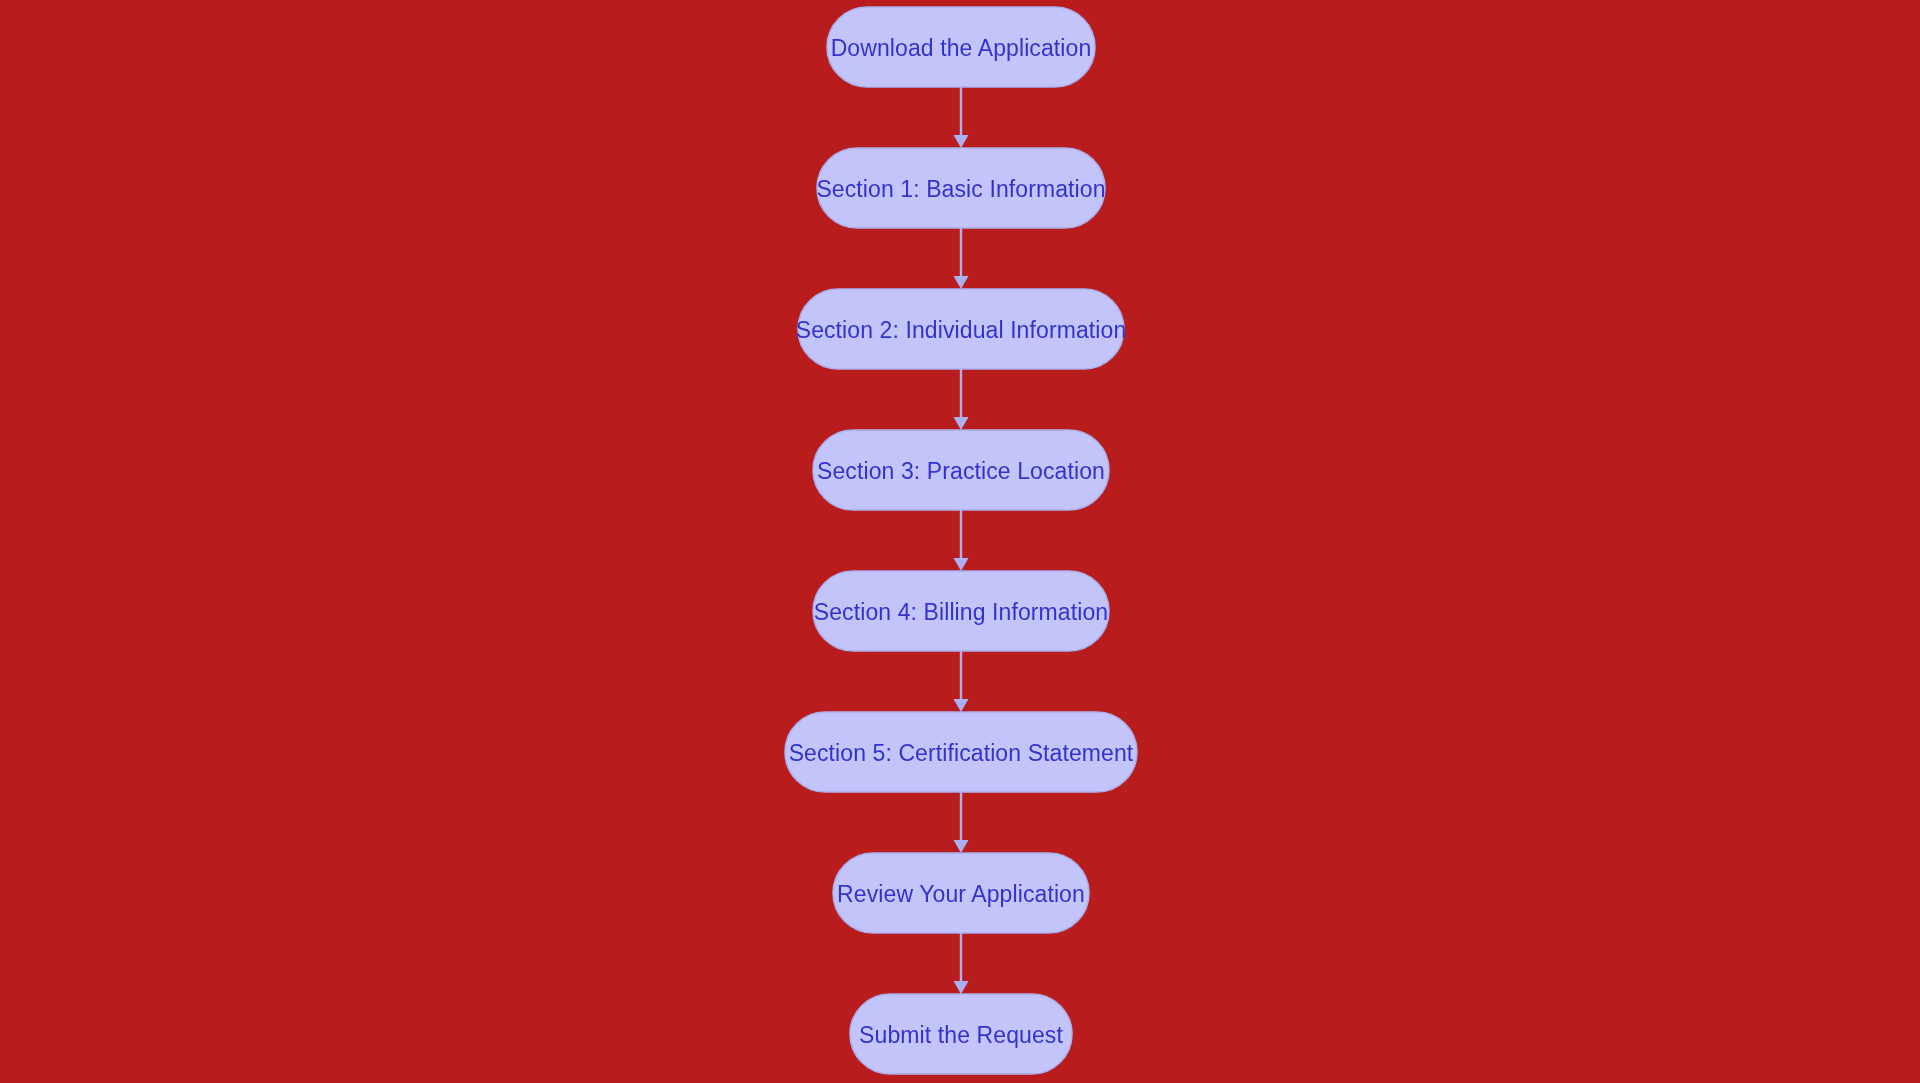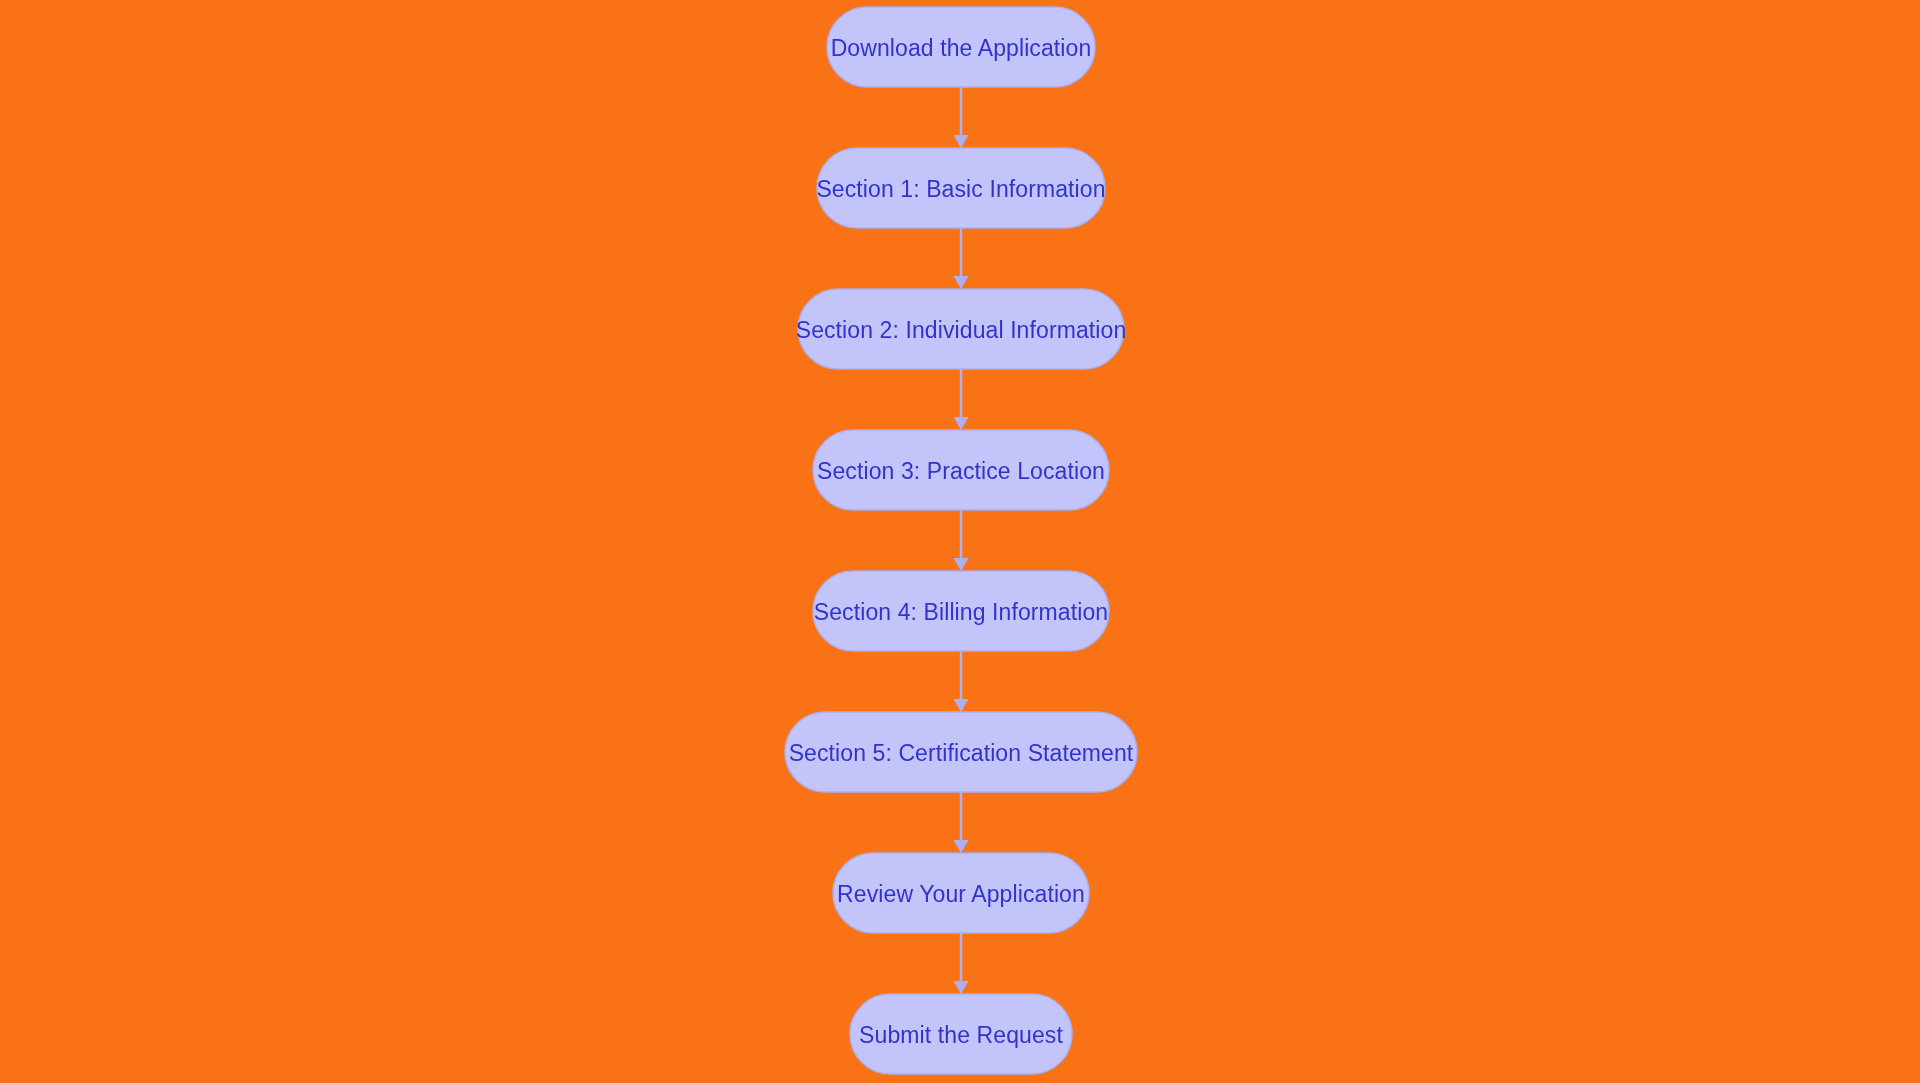--- a/index.html
+++ b/index.html
@@ -8,21 +8,21 @@
     padding: 0;
     background: #ffffff;
   }
   body {
     font-family: "Liberation Sans", "DejaVu Sans", sans-serif;
   }
   #flow-canvas {
     position: relative;
     width: 1920px;
     height: 1083px;
-    background: #f97316;
+    background: #b91c1c;
     overflow: hidden;
   }
   #flow-svg {
     position: absolute;
     inset: 0;
     width: 1920px;
     height: 1083px;
     display: block;
   }
   .flow-node-label {

